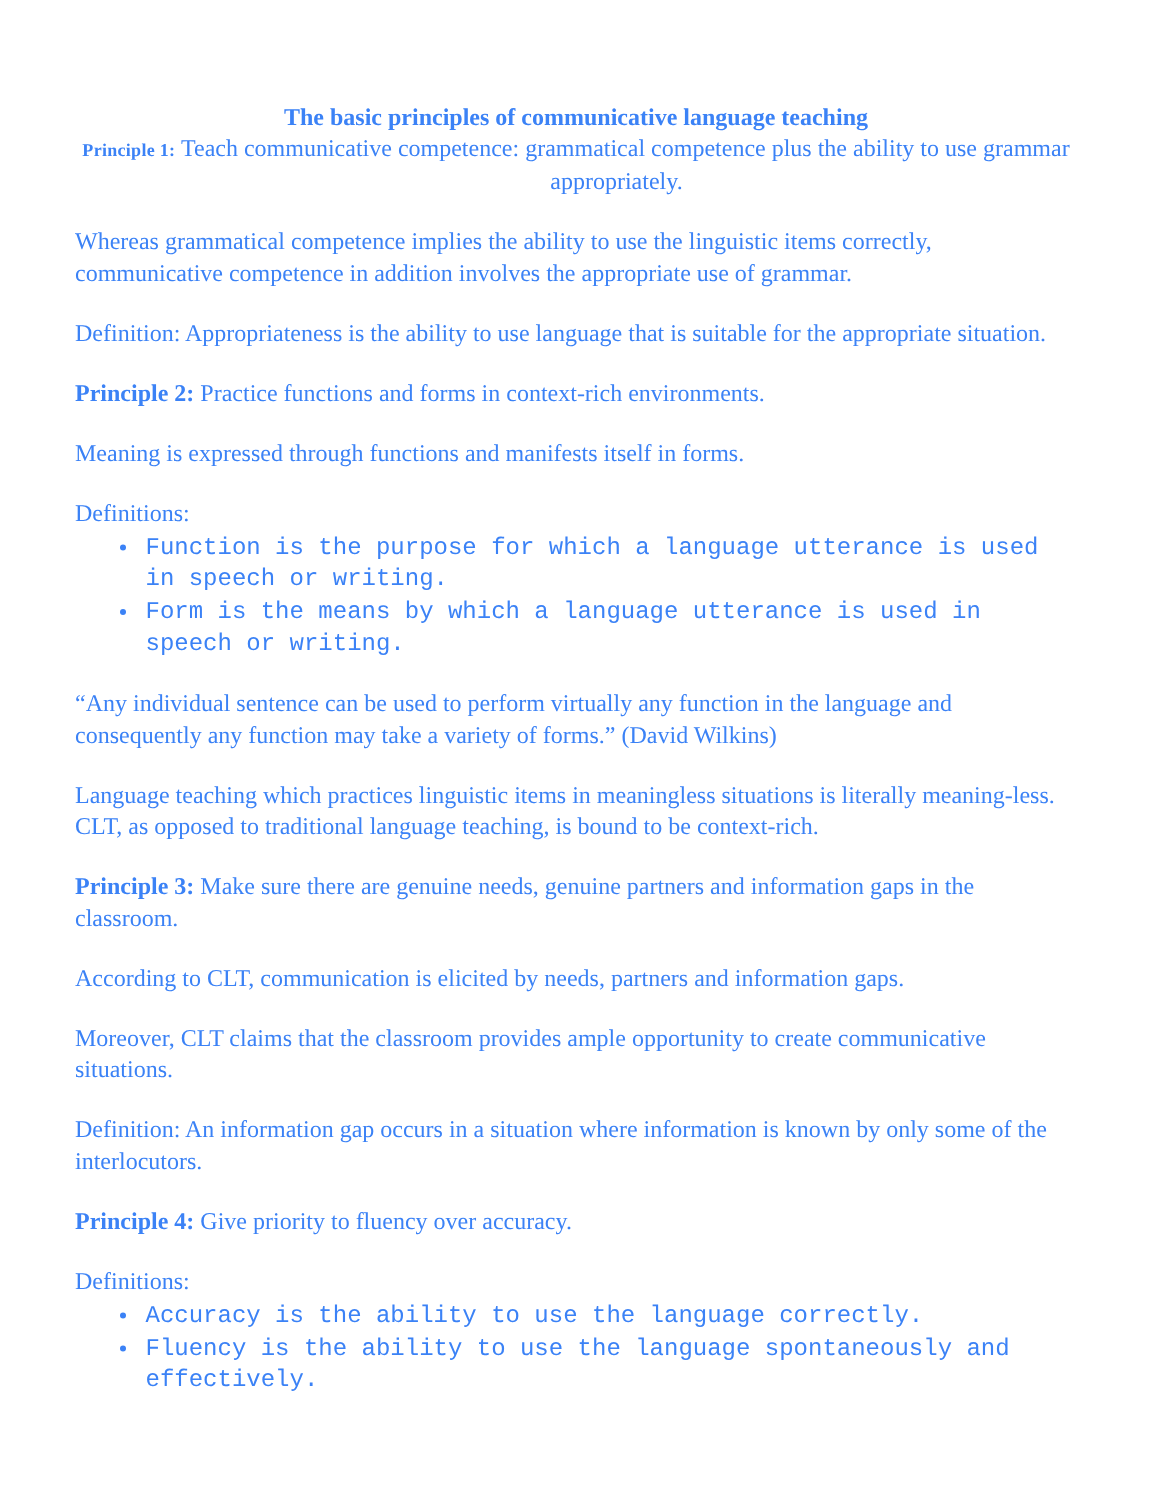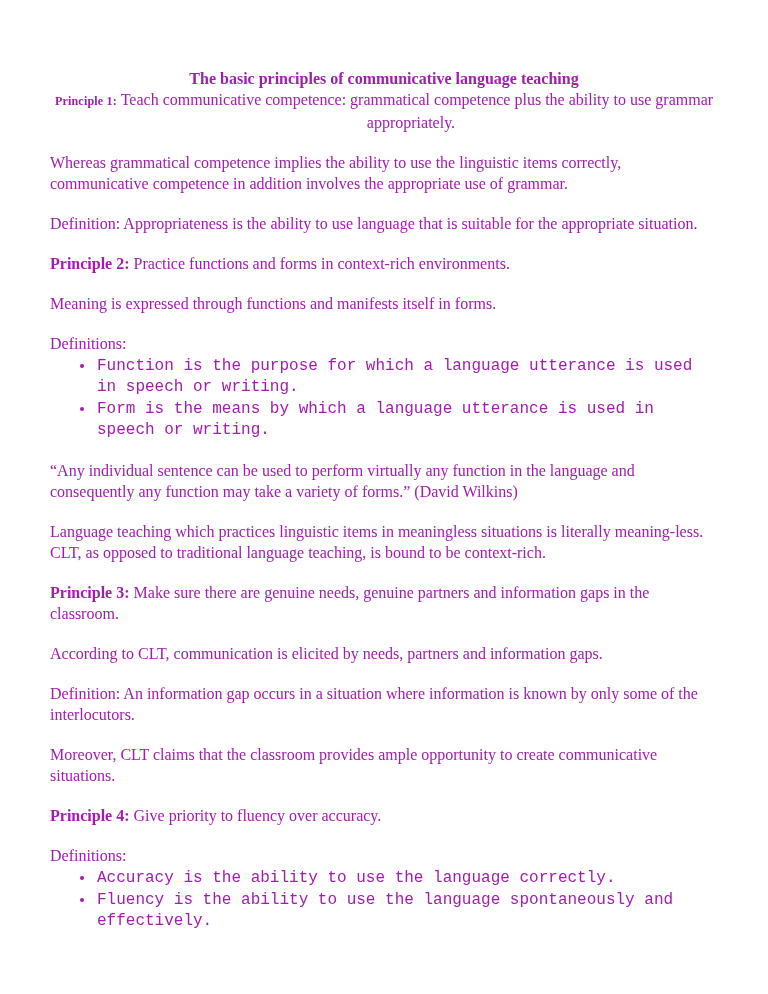--- a/index.html
+++ b/index.html
@@ -14,21 +14,21 @@
   }
   .page {
     box-sizing: border-box;
     width: 768px;
     height: 994px;
     background: #ffffff;
     padding: 68px 50px 40px 50px;
     font-family: "Liberation Serif", serif;
     font-size: 16px;
     line-height: 21px;
-    color: #a21caf;
+    color: #3b82f6;
   }
   .title {
     font-size: 16px;
     font-weight: bold;
     text-align: center;
     margin: 0 0 0 0;
     line-height: 21px;
   }
   .para {
     margin: 19px 0 0 0;
@@ -85,23 +85,23 @@
   </ul>
 
   <p class="para">“Any individual sentence can be used to perform virtually any function in the language and consequently any function may take a variety of forms.” (David Wilkins)</p>
 
   <p class="para">Language teaching which practices linguistic items in meaningless situations is literally meaning-less. CLT, as opposed to traditional language teaching, is bound to be context-rich.</p>
 
   <p class="para"><strong class="principle-label">Principle 3:</strong><span> Make sure there are genuine needs, genuine partners and information gaps in the classroom.</span></p>
 
   <p class="para">According to CLT, communication is elicited by needs, partners and information gaps.</p>
 
+  <p class="para">Moreover, CLT claims that the classroom provides ample opportunity to create communicative situations.</p>
+
   <p class="para">Definition: An information gap occurs in a situation where information is known by only some of the interlocutors.</p>
-
-  <p class="para">Moreover, CLT claims that the classroom provides ample opportunity to create communicative situations.</p>
 
   <p class="para"><strong class="principle-label">Principle 4:</strong><span> Give priority to fluency over accuracy.</span></p>
 
   <p class="para">Definitions:</p>
   <ul class="bullets">
     <li>Accuracy is the ability to use the language correctly.</li>
     <li>Fluency is the ability to use the language spontaneously and effectively.</li>
   </ul>
 
 </div>

